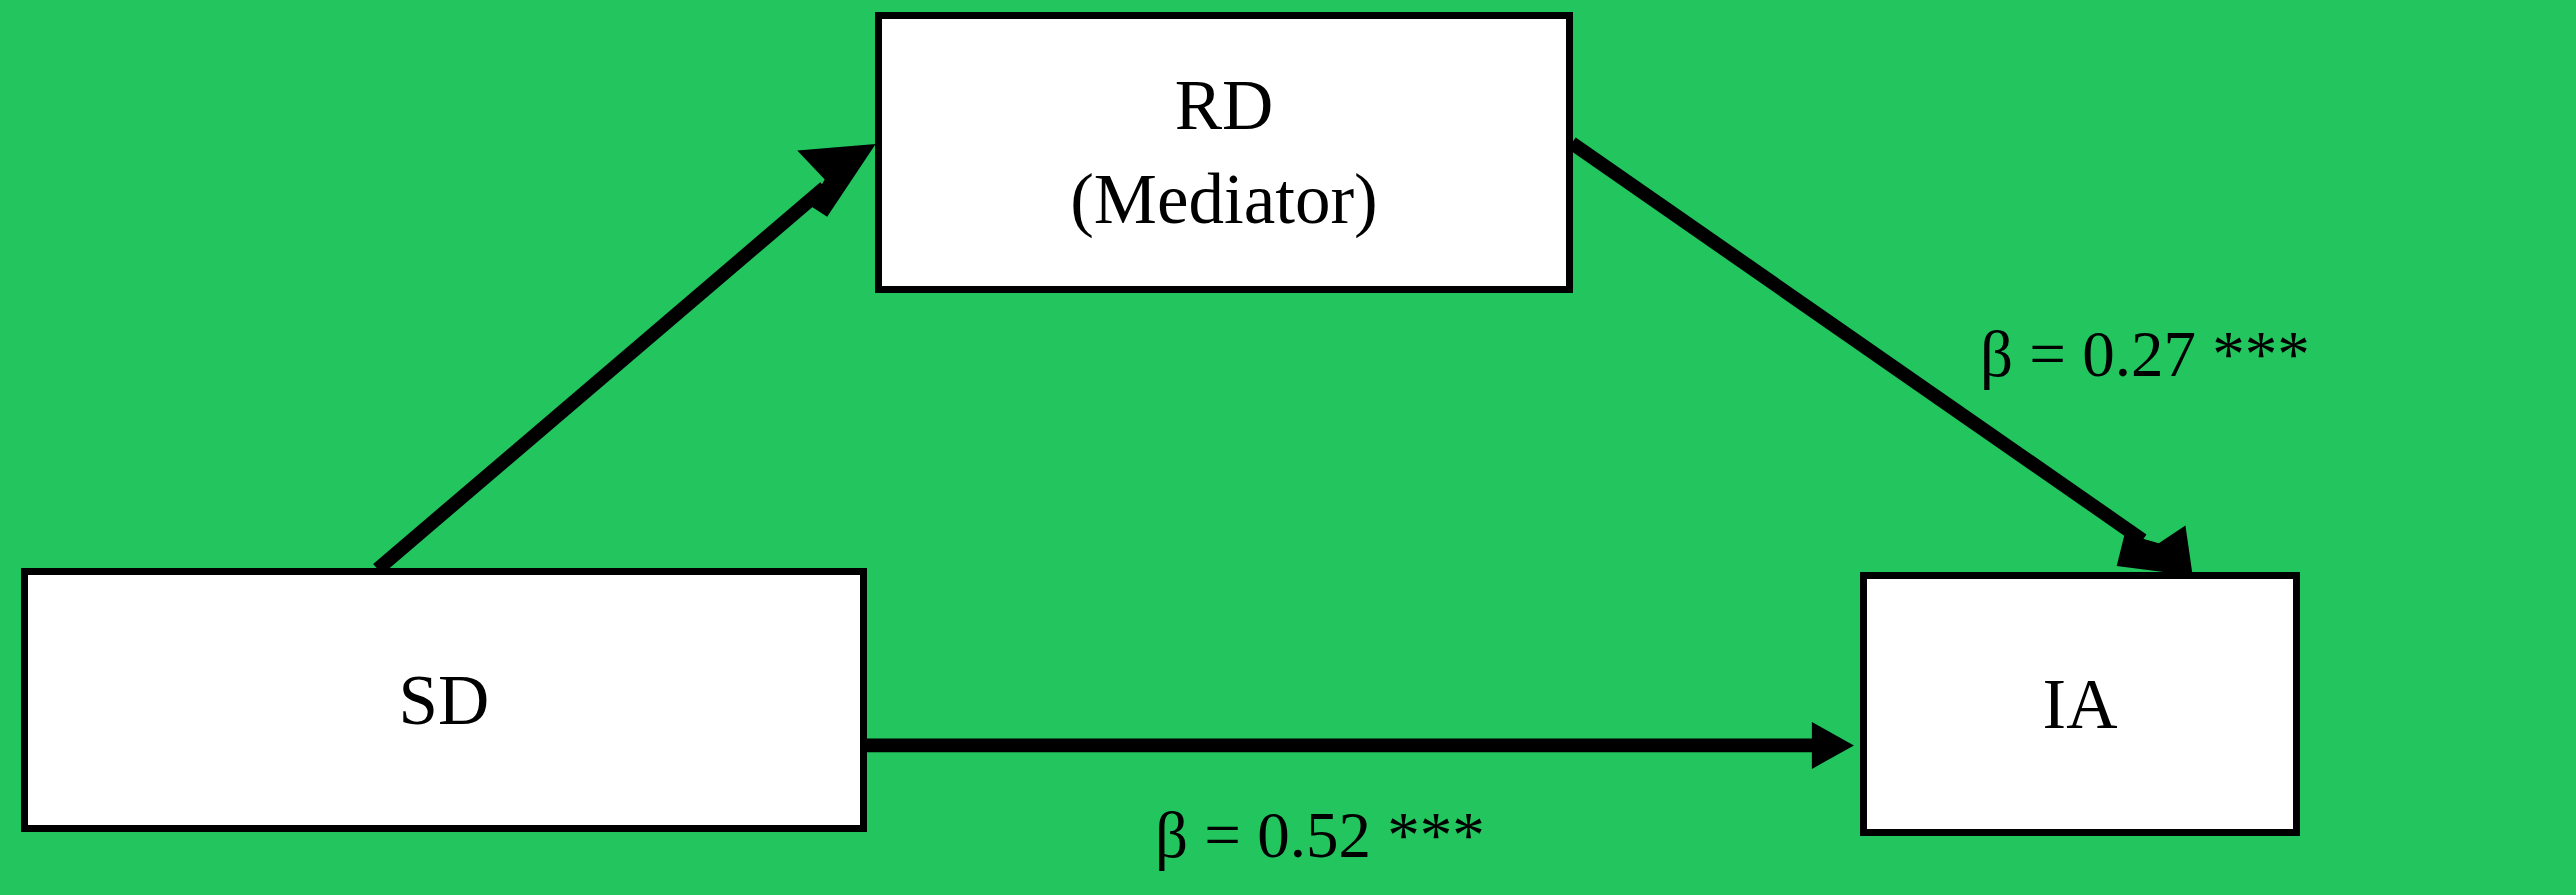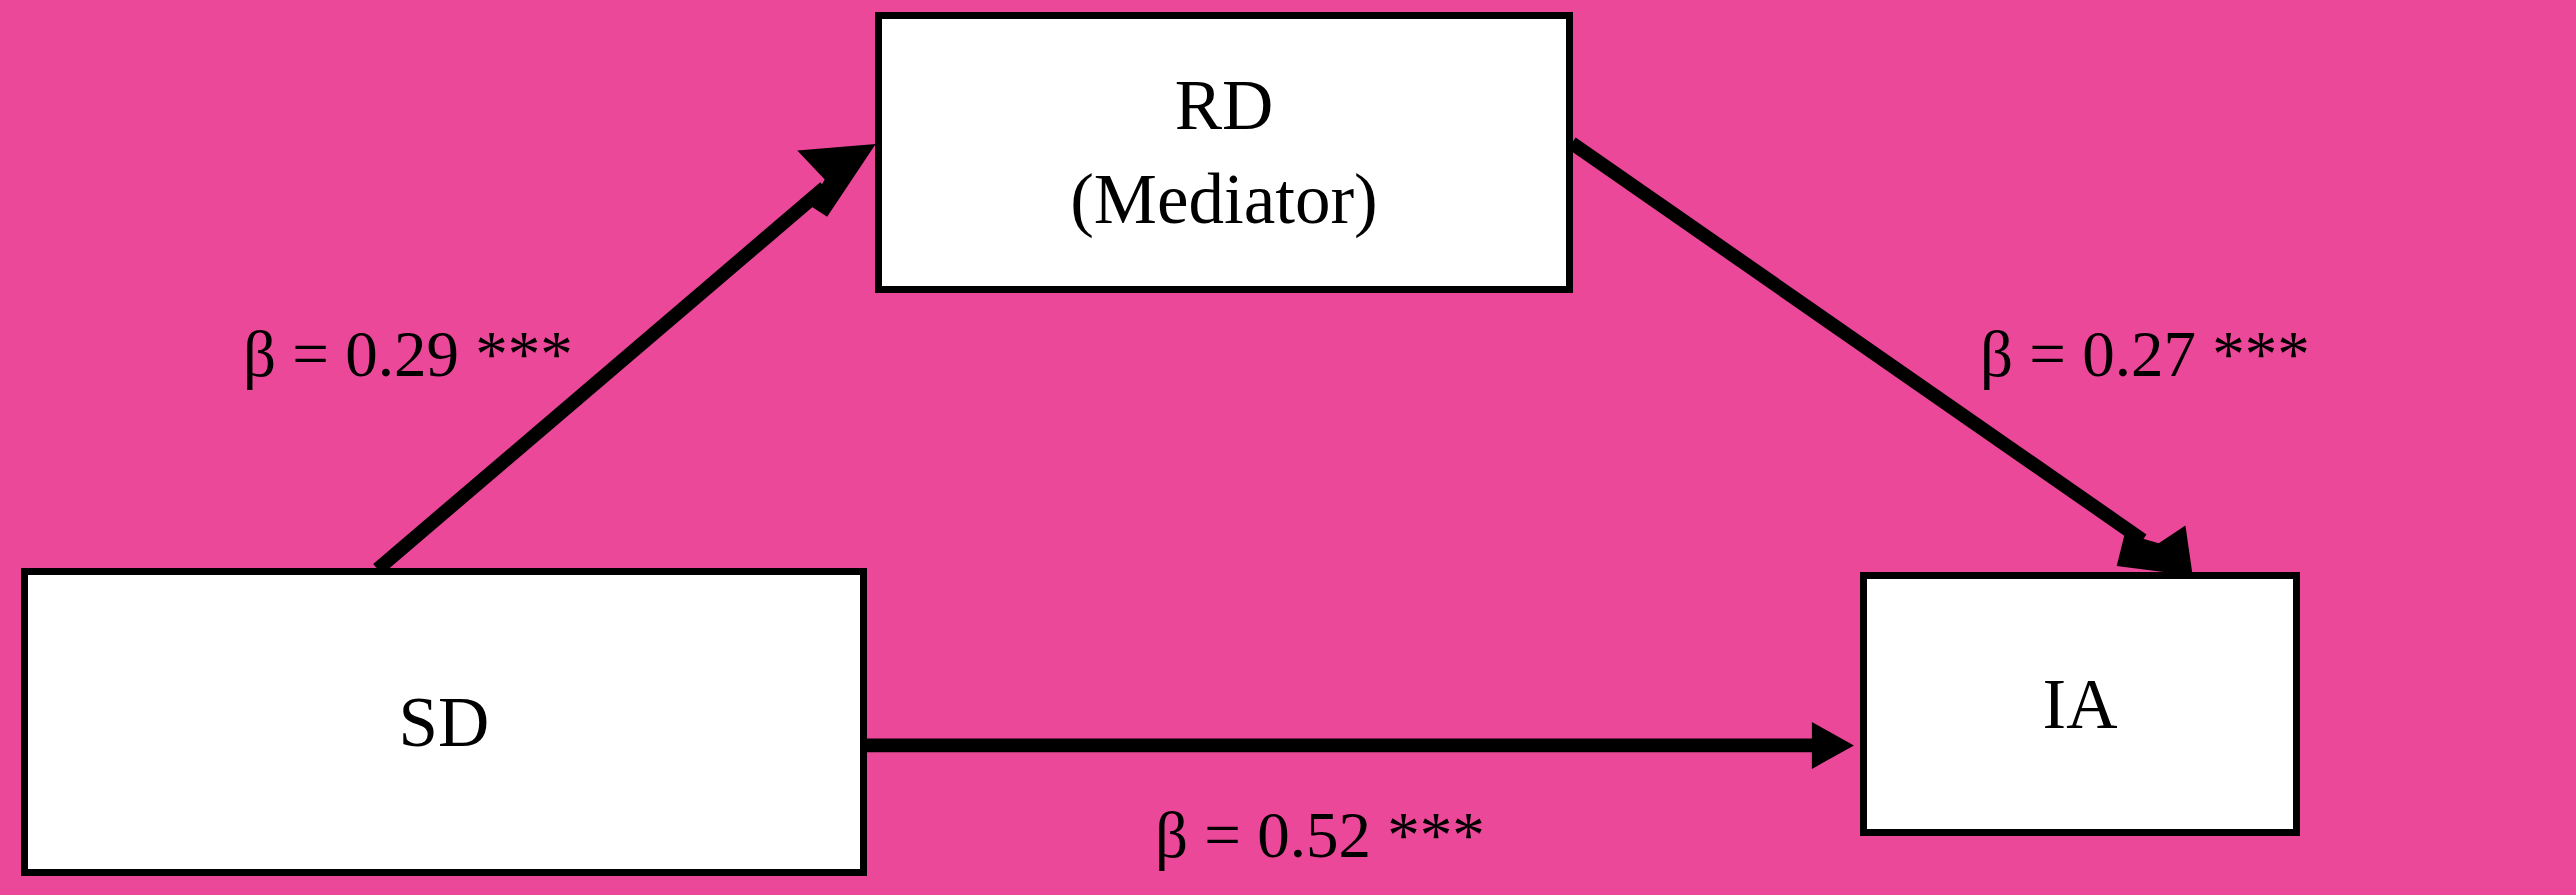--- a/index.html
+++ b/index.html
@@ -5,21 +5,21 @@
 <style>
   html, body {
     margin: 0;
     padding: 0;
     background: #ffffff;
   }
   #canvas {
     position: relative;
     width: 2576px;
     height: 895px;
-    background: #ec4899;
+    background: #22c55e;
     overflow: hidden;
     font-family: "Liberation Serif", "DejaVu Serif", serif;
   }
   .node-box {
     position: absolute;
     box-sizing: border-box;
     background: #ffffff;
     border: 7.3px solid #000000;
     display: flex;
     flex-direction: column;
@@ -43,21 +43,21 @@
   #node-rd {
     left: 875px;
     top: 12px;
     width: 698px;
     height: 281px;
   }
   #node-sd {
     left: 21px;
     top: 568px;
     width: 846px;
-    height: 308px;
+    height: 264px;
     gap: 16px;
   }
   #node-ia {
     left: 1860px;
     top: 572px;
     width: 440px;
     height: 264px;
   }
   #edges {
     position: absolute;
@@ -108,20 +108,19 @@
   </div>
 
   <div class="node-box" id="node-sd">
     <div class="node-title">SD</div>
   </div>
 
   <div class="node-box" id="node-ia">
     <div class="node-title">IA</div>
   </div>
 
-  <div class="edge-label" id="label-a">β = 0.29 ***</div>
 
   <div class="edge-label" id="label-b">β = 0.27 ***</div>
 
   <div class="edge-label" id="label-c">β = 0.52 ***</div>
 
 </div>
 
 
 </body></html>

